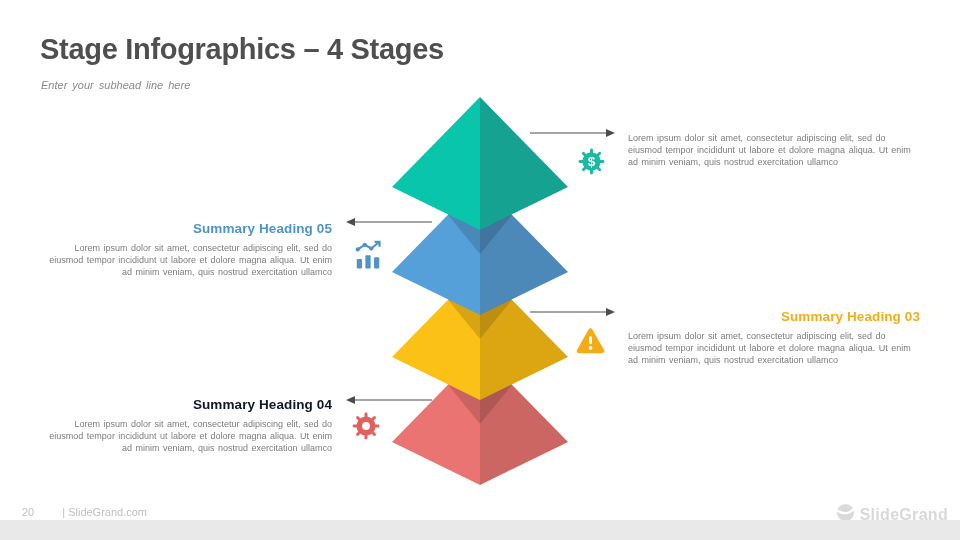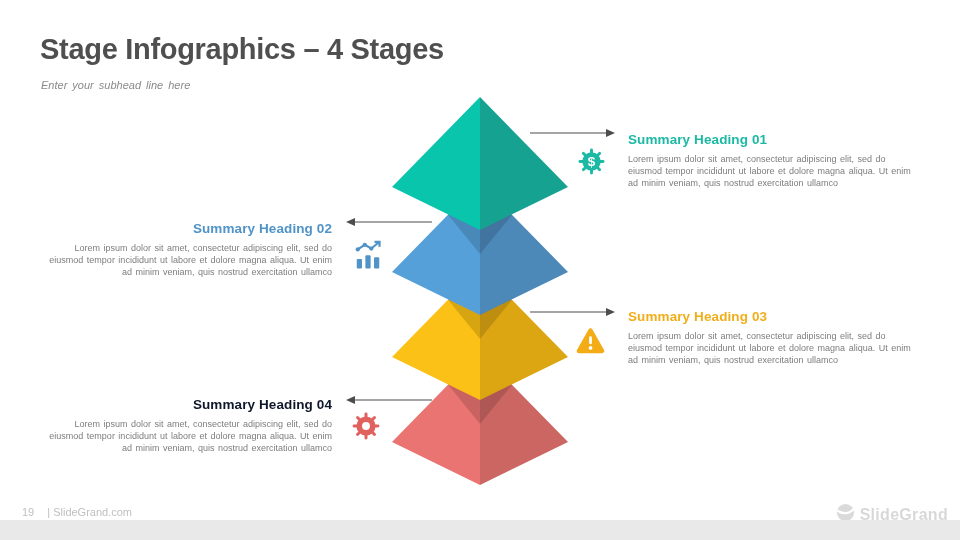--- a/index.html
+++ b/index.html
@@ -14,28 +14,28 @@
   .subhead{
     position:absolute;left:41px;top:79px;font-size:11px;color:#8a8a8a;word-spacing:2px;font-style:italic;
   }
   .stack-svg{position:absolute;left:0;top:0;}
   .tblock{position:absolute;width:292px;}
   .right-col{left:628px;text-align:left;}
   .left-col{left:40px;text-align:right;}
   .theading{font-size:13.5px;font-weight:700;margin:0 0 6px 0;letter-spacing:0.1px;}
   .c-teal{color:#1cb9a4;}
   .c-blue{color:#4f93c8;}
-  .c-yellow{color:#f1ae1b;}
+  .c-yellow{color:#f1ae1b;text-align:right;}
   .c-red{color:#0f172a;}
   .tbody{font-size:9px;line-height:12px;color:#7d7d7d;word-spacing:1px;}
   .icon{position:absolute;}
   .footer-left{
     position:absolute;left:22px;top:506px;font-size:11px;color:#bfbfbf;
   }
-  .footer-left .site{margin-left:13px;}
+  .footer-left .site{margin-left:28px;}
   .brand{
     position:absolute;right:12px;top:503px;display:flex;align-items:center;gap:5px;justify-content:flex-end;
   }
   .brand-text{font-size:16px;font-weight:700;color:#d8d8d8;letter-spacing:0.3px;}
 </style>
 </head>
 <body>
 
 <div class="slide">
 
@@ -147,41 +147,40 @@
         <rect x="10.7" y="0.5" width="2.6" height="23" rx="1.2" transform="rotate(45 12 12)"></rect>
         <rect x="10.7" y="0.5" width="2.6" height="23" rx="1.2" transform="rotate(90 12 12)"></rect>
         <rect x="10.7" y="0.5" width="2.6" height="23" rx="1.2" transform="rotate(135 12 12)"></rect>
         <circle cx="12" cy="12" r="8.2"></circle>
       </g>
       <circle cx="12" cy="12" r="3.4" fill="#ffffff"></circle>
     </svg>
   </div>
 
   <div class="tblock right-col" style="top:132px;">
-    <div class="theading c-teal">Summary Heading 01</div>
     <div class="tbody">Lorem ipsum dolor sit amet, consectetur adipiscing elit, sed do eiusmod tempor incididunt ut labore et dolore magna aliqua. Ut enim ad minim veniam, quis nostrud exercitation ullamco</div>
   </div>
 
   <div class="tblock left-col" style="top:221px;">
-    <div class="theading c-blue">Summary Heading 02</div>
+    <div class="theading c-blue">Summary Heading 05</div>
     <div class="tbody">Lorem ipsum dolor sit amet, consectetur adipiscing elit, sed do eiusmod tempor incididunt ut labore et dolore magna aliqua. Ut enim ad minim veniam, quis nostrud exercitation ullamco</div>
   </div>
 
   <div class="tblock right-col" style="top:309px;">
     <div class="theading c-yellow">Summary Heading 03</div>
     <div class="tbody">Lorem ipsum dolor sit amet, consectetur adipiscing elit, sed do eiusmod tempor incididunt ut labore et dolore magna aliqua. Ut enim ad minim veniam, quis nostrud exercitation ullamco</div>
   </div>
 
   <div class="tblock left-col" style="top:397px;">
     <div class="theading c-red">Summary Heading 04</div>
     <div class="tbody">Lorem ipsum dolor sit amet, consectetur adipiscing elit, sed do eiusmod tempor incididunt ut labore et dolore magna aliqua. Ut enim ad minim veniam, quis nostrud exercitation ullamco</div>
   </div>
 
   <div class="footer-left">
-    <span>19</span><span class="site">| SlideGrand.com</span>
+    <span>20</span><span class="site">| SlideGrand.com</span>
   </div>
 
   <div class="brand">
     <span>
       <svg width="19" height="19" viewBox="0 0 20 20">
         <circle cx="10" cy="10" r="9" fill="#dadada"></circle>
         <path d="M1.4 7.8 C6.3 12 13.7 11.8 18.6 6.3" stroke="#ffffff" stroke-width="2.4" fill="none"></path>
       </svg>
     </span>
     <span class="brand-text">SlideGrand</span>

